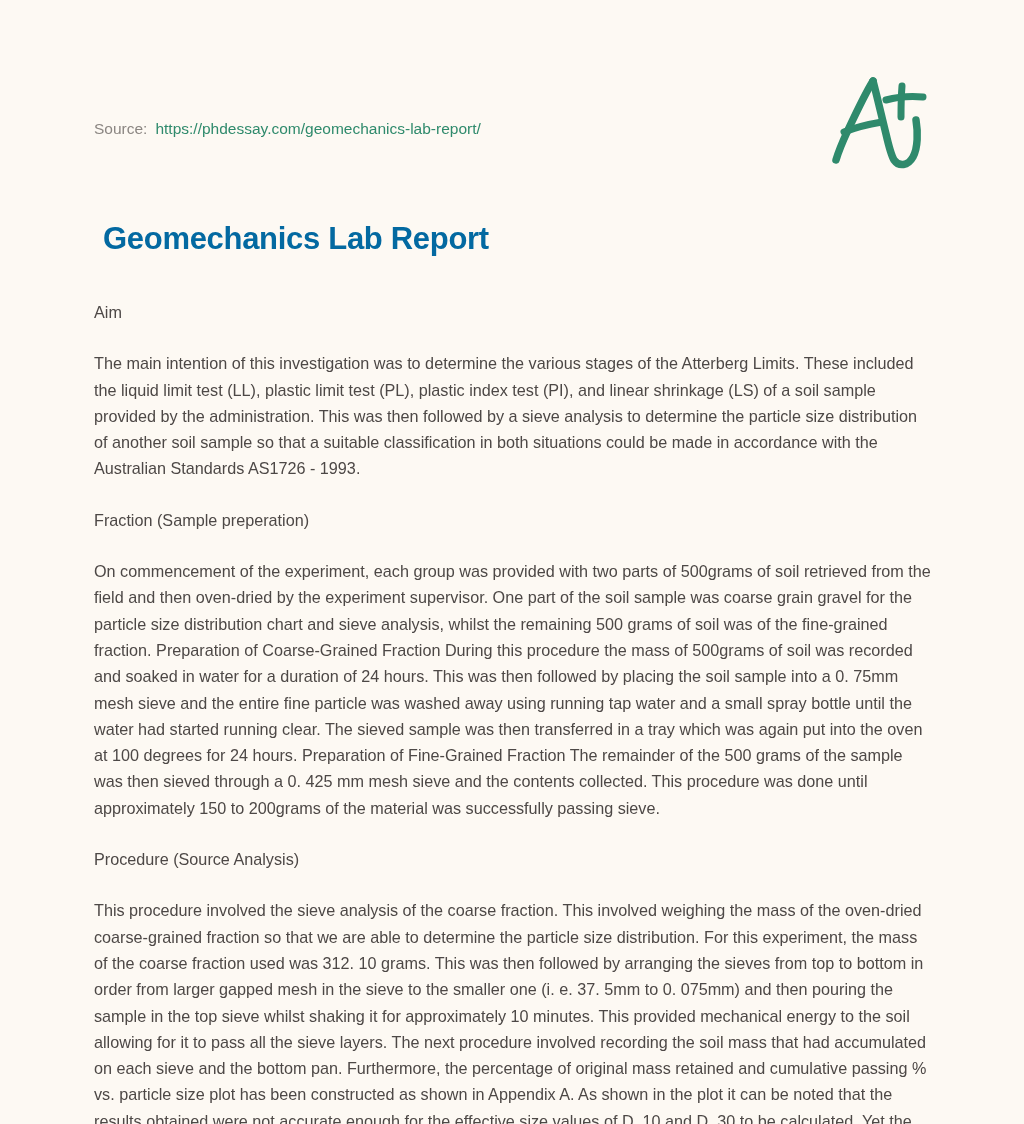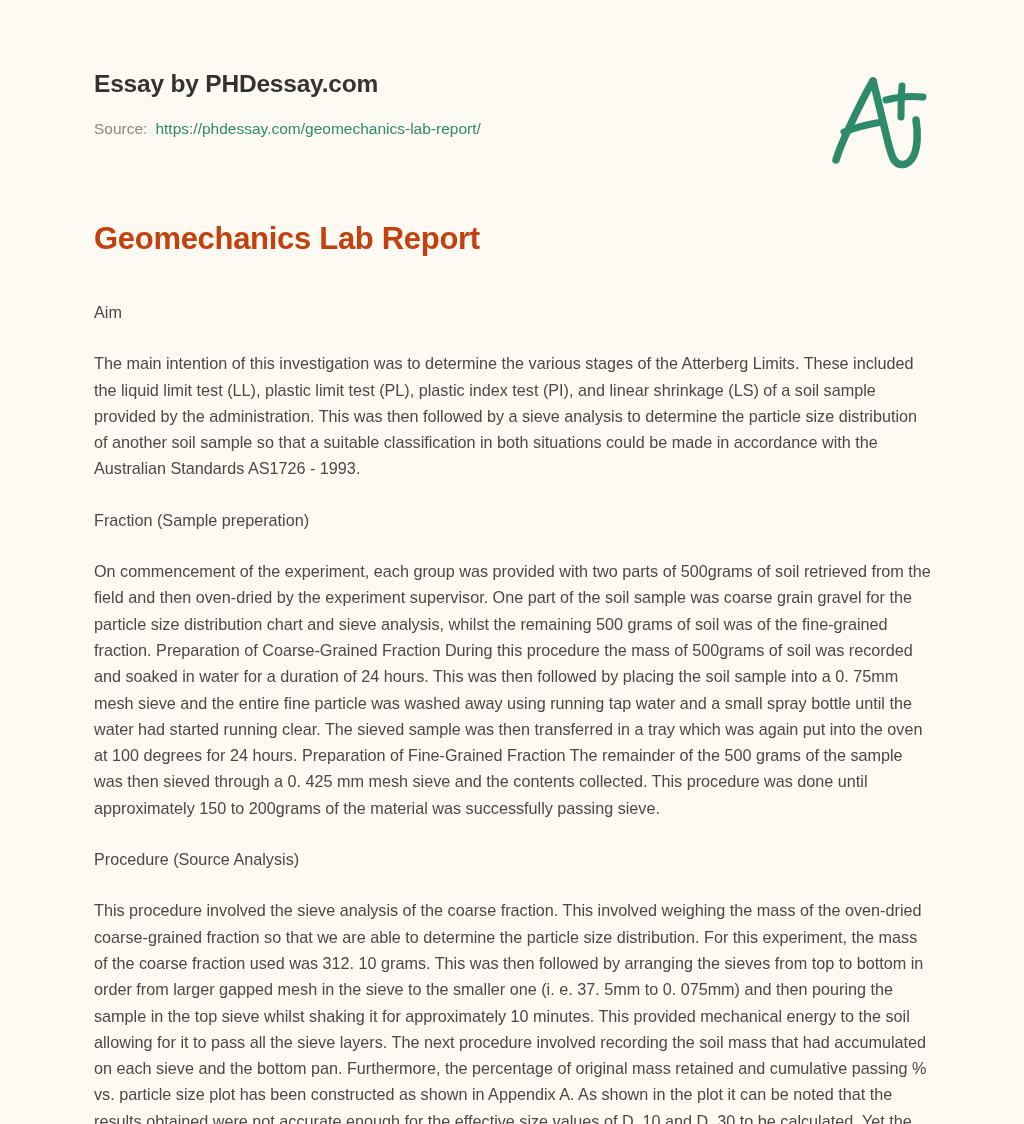--- a/index.html
+++ b/index.html
@@ -79,23 +79,23 @@
     position: absolute;
     left: 94px;
     top: 219px;
     width: 840px;
   }
 
   .doc-title {
     font-size: 31px;
     line-height: 40px;
     font-weight: bold;
-    color: #c2410c;
+    color: #0369a1;
     letter-spacing: -0.3px;
-    margin: 0 0 40px 0;
+    margin: 0 0 40px 9px;
   }
 
   .para {
     font-size: 16.2px;
     line-height: 26.3px;
     color: #4d4846;
     margin: 0 0 25px 0;
     text-align: left;
   }
 
@@ -103,21 +103,20 @@
     margin-bottom: 0;
   }
 </style>
 </head>
 <body>
 
 <div class="page">
 
   <div class="header">
 
-    <div class="brand-title">Essay by PHDessay.com</div>
 
     <div class="source-line">
       <span class="source-label">Source:</span><a class="source-url" href="#">https://phdessay.com/geomechanics-lab-report/</a>
     </div>
 
     <div class="logo">
       <svg viewBox="0 0 118 100" xmlns="http://www.w3.org/2000/svg" fill="none" stroke="#2f8a6c" stroke-linecap="round" stroke-linejoin="round">
 
         <path d="M53 11 C46 22, 36 43, 28 60 C22 73, 18 83, 16 90" stroke-width="7.5"></path>
 

